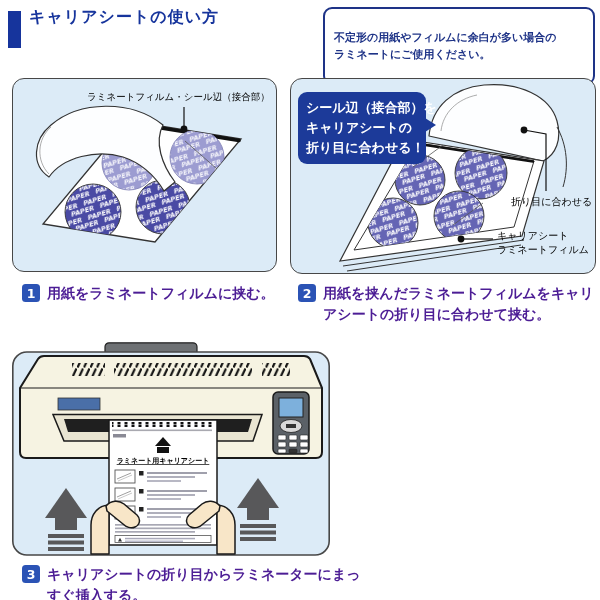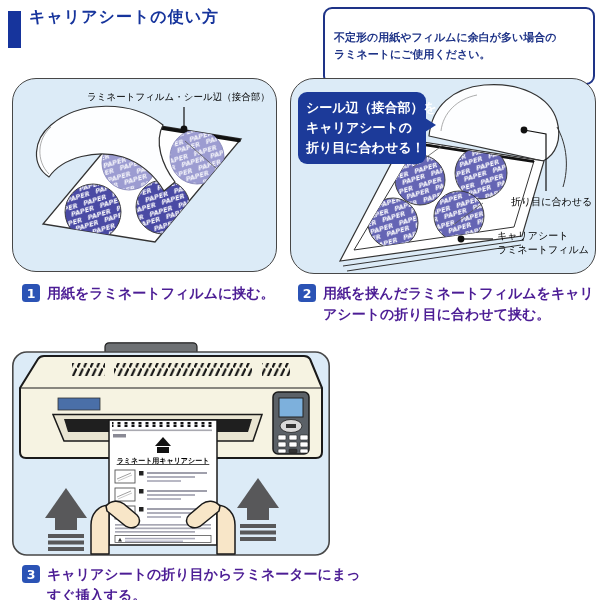--- a/index.html
+++ b/index.html
@@ -7,21 +7,21 @@
        font-family:"DejaVu Sans","Liberation Sans",sans-serif;overflow:hidden;}
   .abs{position:absolute;}
 
   
   .title-bar{left:8px;top:11px;width:13px;height:37px;background:#16349c;}
   .page-title{left:29px;top:7px;font-size:16px;font-weight:bold;color:#16349c;letter-spacing:1px;white-space:nowrap;}
   .note-box{left:323px;top:7px;width:250px;border:2px solid #1e3387;border-radius:9px;
             padding:20px 9px;font-size:11px;font-weight:bold;color:#1e3387;line-height:1.55;white-space:pre-line;}
 
   
-  .panel{background:#dcebf7;border:1.6px solid #474747;border-radius:24px;}
+  .panel{background:#dcebf7;border:1.6px solid #474747;border-radius:12px;}
   .panel1{left:12px;top:78px;width:263px;height:192px;}
   .panel2{left:290px;top:78px;width:304px;height:194px;}
   .panel3-wrap{left:12px;top:342px;width:288px;height:214px;}
   .ill{position:absolute;left:0;top:0;}
 
   .p1-label{left:74px;top:12px;font-size:9.5px;color:#000;white-space:nowrap;}
 
   .callout{left:7px;top:13px;width:112px;background:#1c3a99;border-radius:9px;color:#fff;
            font-size:13px;font-weight:bold;line-height:1.55;padding:6px 8px;}
   .callout .tail{position:absolute;right:-10px;top:26px;width:0;height:0;

